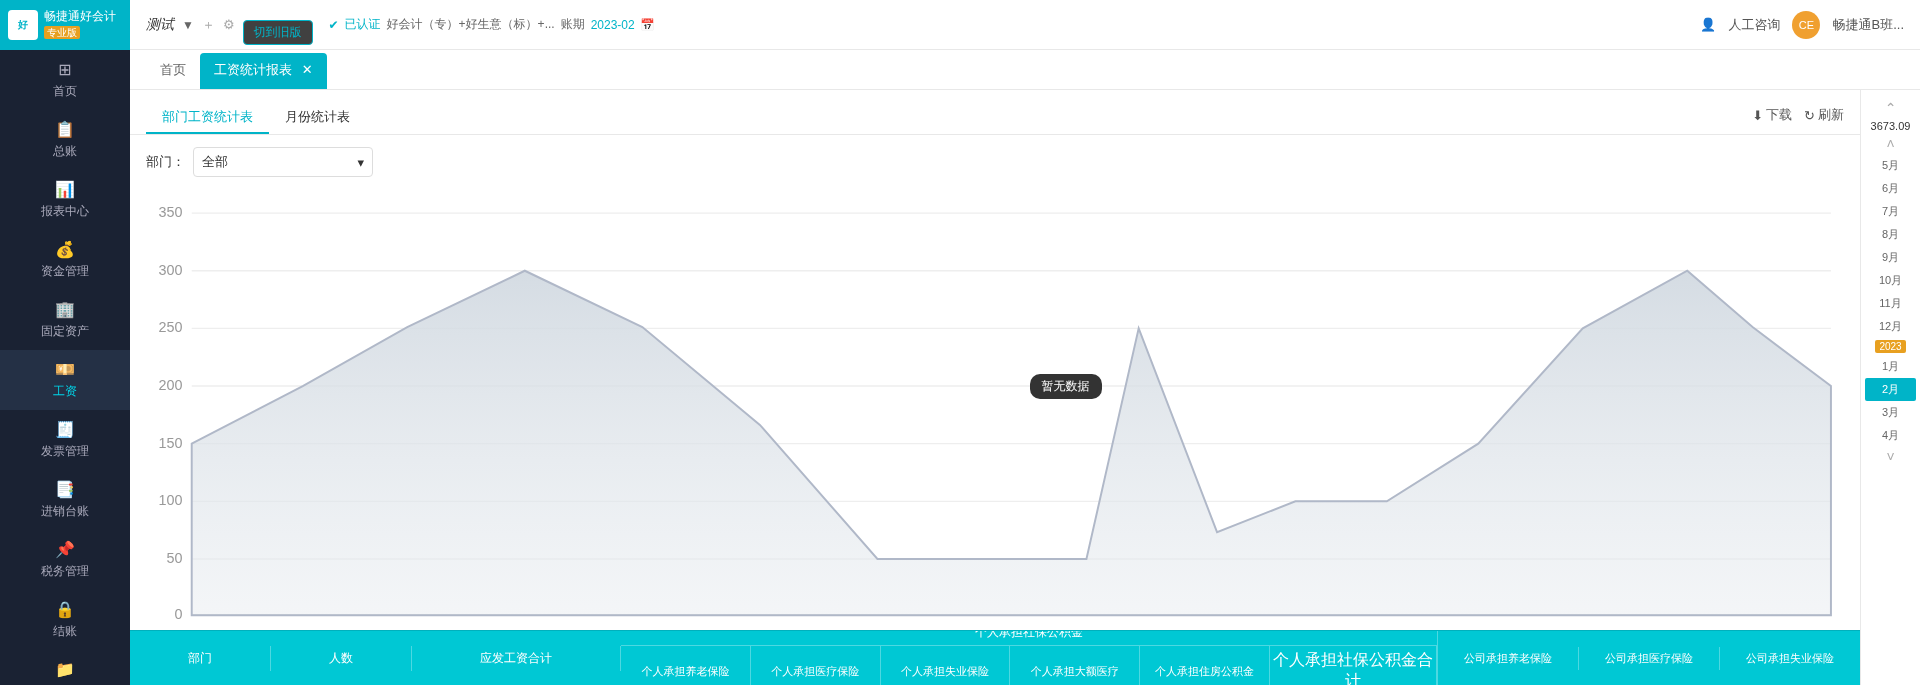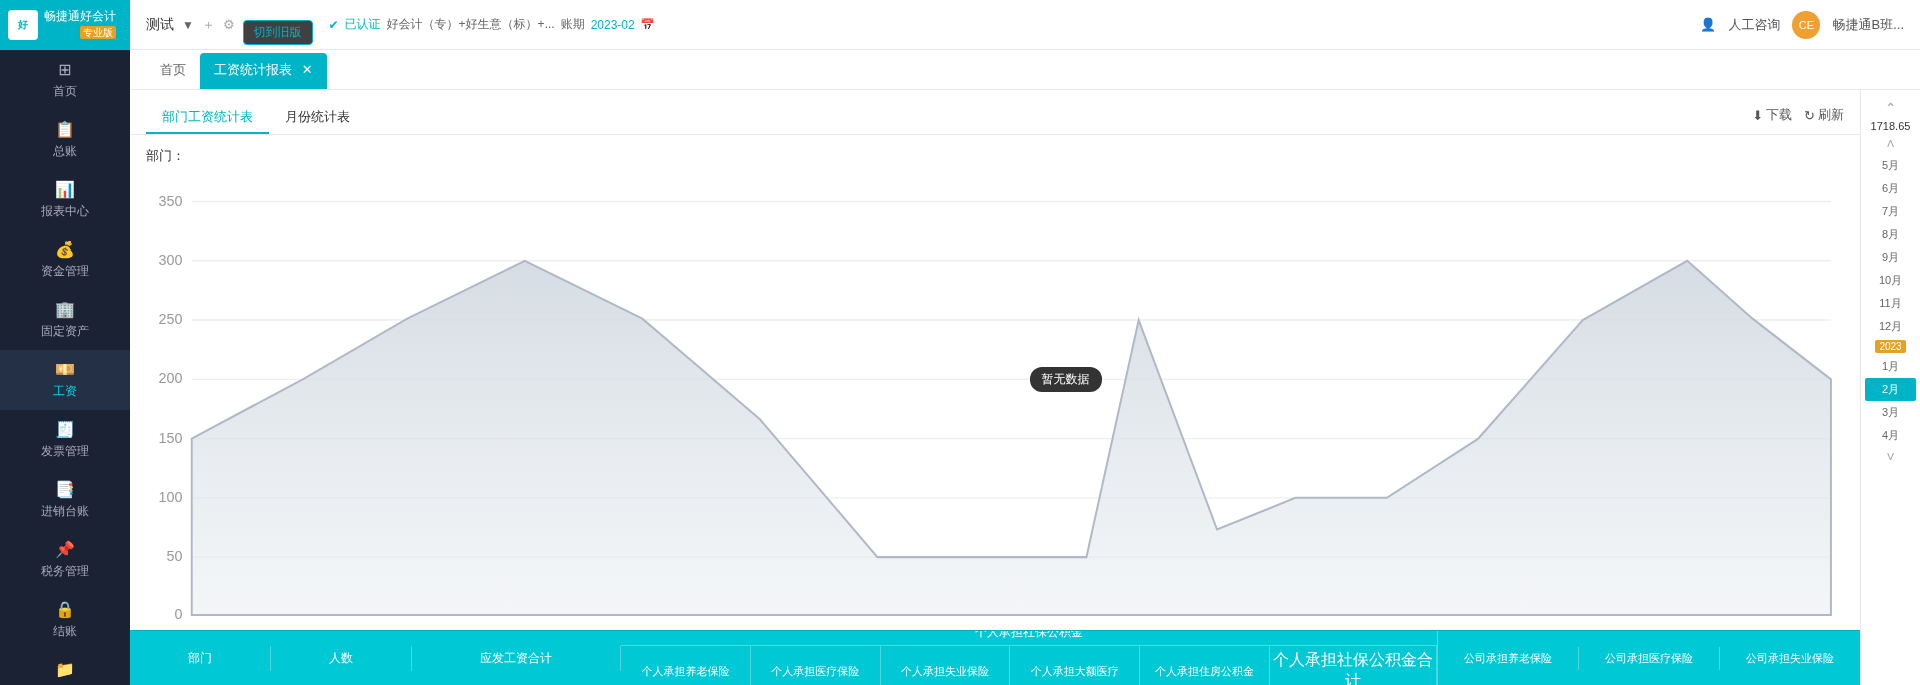--- a/index.html
+++ b/index.html
@@ -32,21 +32,20 @@
       align-items: center;
       justify-content: center;
       font-size: 10px;
       color: #00b4c8;
       font-weight: bold;
     }
     .logo-text {
       color: white;
       font-size: 12px;
       line-height: 1.3;
-      text-align: right;
     }
     .logo-text .sub { font-size: 10px; background: #e8a020; padding: 1px 3px; border-radius: 2px; margin-top: 28px; }
     .sidebar-nav { flex: 1; overflow-y: auto; }
     .sidebar-item {
       display: flex;
       flex-direction: column;
       align-items: center;
       justify-content: center;
       padding: 10px 0;
       cursor: pointer;
@@ -69,21 +68,21 @@
     
     .header {
       background: white;
       height: 50px;
       display: flex;
       align-items: center;
       padding: 0 16px;
       border-bottom: 1px solid #e8e8e8;
       gap: 8px;
     }
-    .header-title { font-size: 14px; color: #333; font-weight: 500; }
+    .header-title { font-size: 14px; color: #333; font-weight: 500; font-style: italic; }
     .header-dropdown { font-size: 12px; color: #666; cursor: pointer; }
     .header-btn {
       border: 1px solid #ddd;
       background: white;
       padding: 3px 10px;
       border-radius: 4px;
       font-size: 12px;
       cursor: pointer;
       color: #555;
     }
@@ -406,20 +405,24 @@
           </span>
           <span>
             <span>↻</span>
             <span>刷新</span>
           </span>
         </div>
       </div>
 
       <div class="filter-row">
         <span class="filter-label">部门：</span>
+        <div class="filter-select">
+          <span>全部</span>
+          <span>▾</span>
+        </div>
       </div>
 
       <div class="chart-container">
         
         <svg class="chart-svg" viewBox="0 0 1300 320" preserveAspectRatio="none">
 
           <g>
             <text x="28" y="15" font-size="11" fill="#999" text-anchor="end">350</text>
             <line x1="35" y1="12" x2="1290" y2="12" stroke="#eee" stroke-width="1"></line>
             <text x="28" y="58" font-size="11" fill="#999" text-anchor="end">300</text>
@@ -440,21 +443,21 @@
 
           <defs>
             <linearGradient id="areaGrad" x1="0" y1="0" x2="0" y2="1">
               <stop offset="0%" stop-color="#d0d8e0" stop-opacity="0.9"></stop>
               <stop offset="100%" stop-color="#e8ecf0" stop-opacity="0.5"></stop>
             </linearGradient>
           </defs>
           <path d="M35,184 L120,141 L200,97 L290,55 L380,97 L470,170 L560,270 L650,270 L720,270 L760,98 L820,250 L880,227 L950,227 L1020,184 L1100,98 L1180,55 L1230,97 L1290,141 L1290,312 L35,312 Z" fill="url(#areaGrad)" stroke="#b0b8c8" stroke-width="1.5"></path>
         </svg>
         
-        <div class="chart-tooltip" style="left: 52%; top: 42%;">
+        <div class="chart-tooltip" style="left: 52%; top: 42%; border-radius: 10px;">
           <span>暂无数据</span>
         </div>
       </div>
 
       <div class="table-header">
         <div class="table-col">
           <span>部门</span>
         </div>
         <div class="table-col">
           <span>人数</span>
@@ -475,21 +478,21 @@
         </div>
         <div class="table-col" style="font-size:11px;">公司承担养老保险</div>
         <div class="table-col" style="font-size:11px;">公司承担医疗保险</div>
         <div class="table-col" style="font-size:11px; border-right: none;">公司承担失业保险</div>
       </div>
     </div>
 
     <div class="side-panel">
       <div class="side-chevron">⌃</div>
       <div class="side-year-label">
-        <span>1718.65</span>
+        <span>3673.09</span>
       </div>
       <div class="side-chevron">˄</div>
       <div class="side-month-item">5月</div>
       <div class="side-month-item">6月</div>
       <div class="side-month-item">7月</div>
       <div class="side-month-item">8月</div>
       <div class="side-month-item">9月</div>
       <div class="side-month-item">10月</div>
       <div class="side-month-item">11月</div>
       <div class="side-month-item">12月</div>

